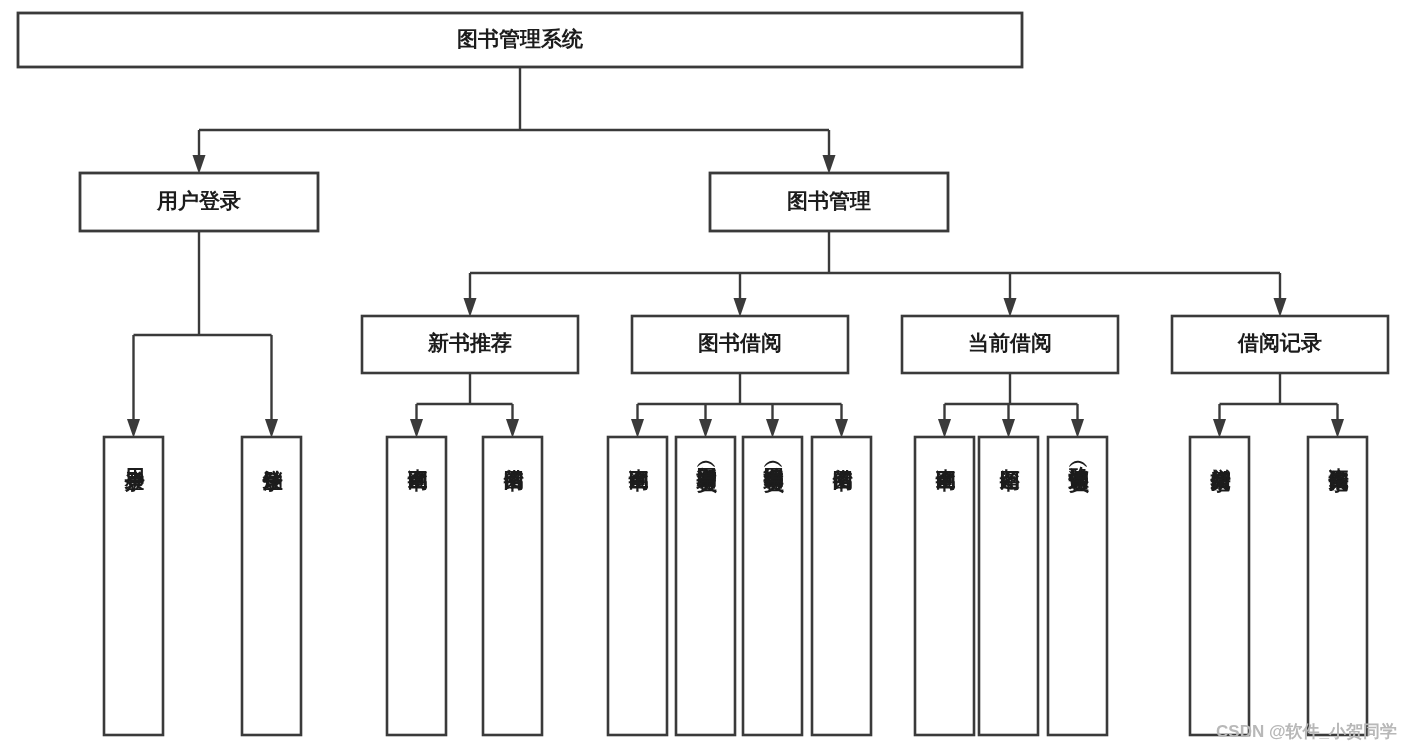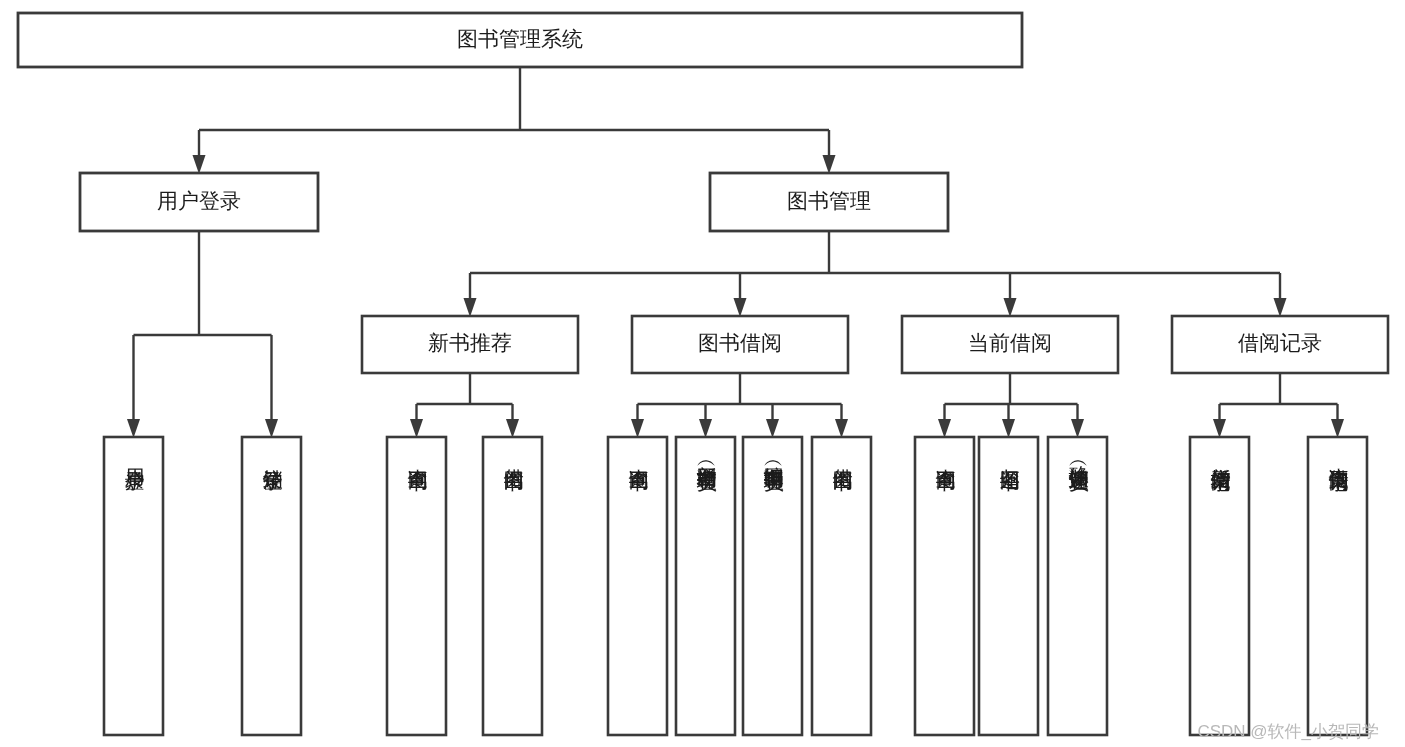--- a/index.html
+++ b/index.html
@@ -13,20 +13,21 @@
     font-family: "Liberation Sans", "DejaVu Sans", sans-serif;
     position: relative;
     overflow: hidden;
   }
   #diagram-root {
     position: absolute;
     left: 0;
     top: 0;
     width: 1405px;
     height: 747px;
+    font-weight: bold;
   }
   svg#tree-svg {
     position: absolute;
     left: 0;
     top: 0;
     width: 1405px;
     height: 747px;
     display: block;
   }
   .node-box {
@@ -56,21 +57,21 @@
     dominant-baseline: middle;
   }
   .node-label.vertical {
     font-size: 20px;
     writing-mode: vertical-rl;
     text-orientation: upright;
     letter-spacing: 1px;
   }
   .watermark {
     position: absolute;
-    right: 26px;
+    right: 8px;
     bottom: 4px;
     font-family: "Liberation Sans", "DejaVu Sans", sans-serif;
     font-size: 17px;
     color: #b8b8b8;
     white-space: nowrap;
     user-select: none;
   }
 </style>
 </head>
 <body>

